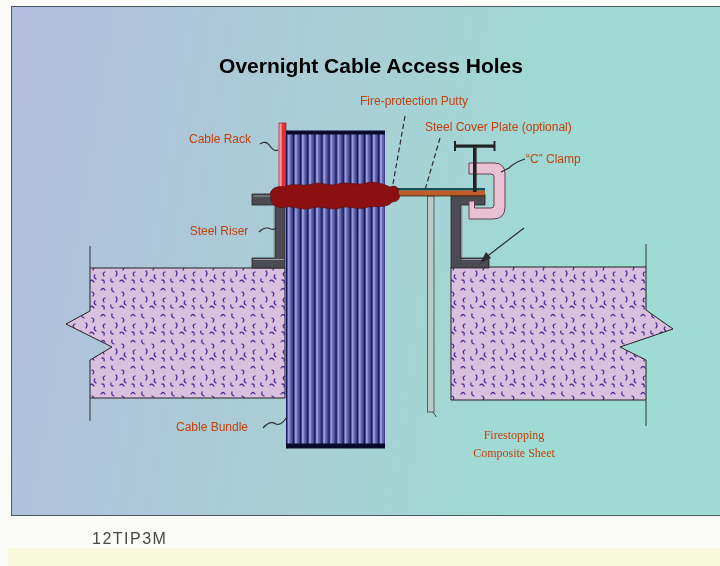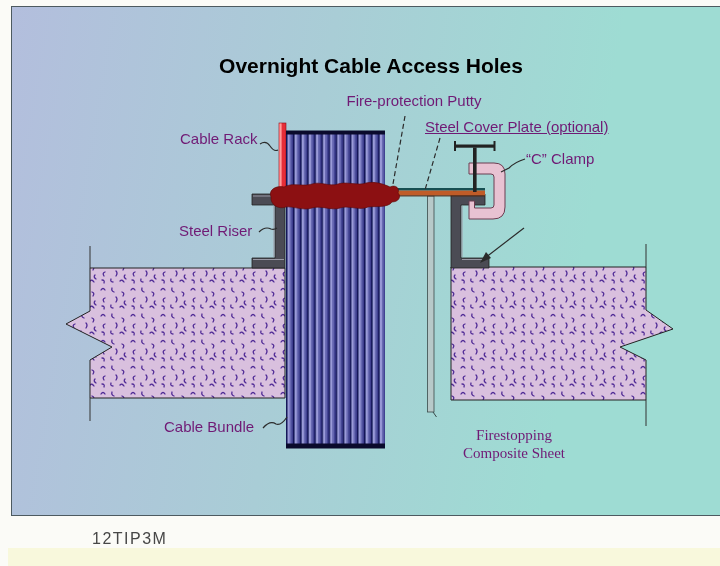--- a/index.html
+++ b/index.html
@@ -4,25 +4,25 @@
 <style>
   html,body{margin:0;padding:0;}
   body{
     width:720px;height:566px;position:relative;overflow:hidden;
     background:#fbfbf7;
     font-family:"Liberation Sans", sans-serif;
   }
   .stage{position:absolute;left:8px;top:0;width:720px;height:566px;}
   svg{position:absolute;left:0;top:0;}
   .lbl{
-    position:absolute;color:#701a75;font-size:15px;line-height:16px;
+    position:absolute;color:#c2410c;font-size:12px;line-height:16px;
     white-space:pre-line;letter-spacing:0px;
   }
   .lbl.center{text-align:center;}
-  .lbl.right{text-align:left;}
+  .lbl.right{text-align:center;}
   #title{
     position:absolute;left:182px;top:54px;width:362px;text-align:center;
     font-size:21px;font-weight:bold;color:#000;letter-spacing:0px;
   }
   #caption{
     position:absolute;left:84px;top:530px;font-size:16px;color:#474747;
     letter-spacing:1.5px;
   }
 </style>
 </head>
@@ -139,21 +139,21 @@
       <path d="M255,428 Q262,420 268,424 Q273,426 279,417"></path>
     </g>
   </svg>
 
   <div id="title">Overnight Cable Access Holes</div>
 
   <div class="lbl center" style="left:326px;top:93px;width:160px;">Fire-protection Putty</div>
 
   <div class="lbl right" style="left:172px;top:131px;width:80px;">Cable Rack</div>
 
-  <div class="lbl" style="left:417px;top:119px;width:210px;text-decoration:underline;">Steel Cover Plate (optional)</div>
+  <div class="lbl" style="left:417px;top:119px;width:210px;">Steel Cover Plate (optional)</div>
 
   <div class="lbl" style="left:518px;top:151px;width:100px;">“C” Clamp</div>
 
 
   <div class="lbl right" style="left:171px;top:223px;width:80px;">Steel Riser</div>
 
   <div class="lbl right" style="left:156px;top:419px;width:96px;">Cable Bundle</div>
 
   <div class="lbl center" style="left:425px;top:426px;width:162px;line-height:18px;font-family:Liberation Serif, serif;">Firestopping
 Composite Sheet</div>

